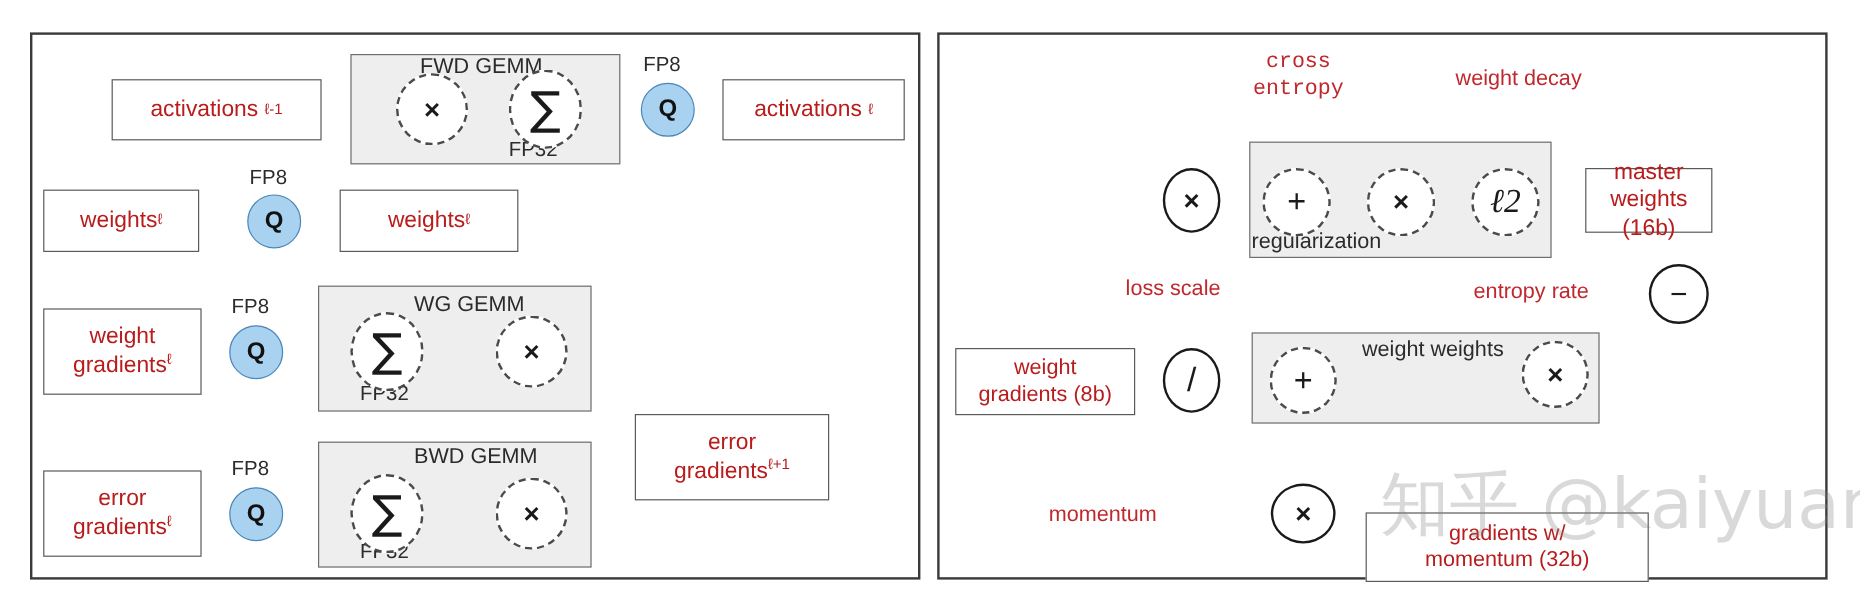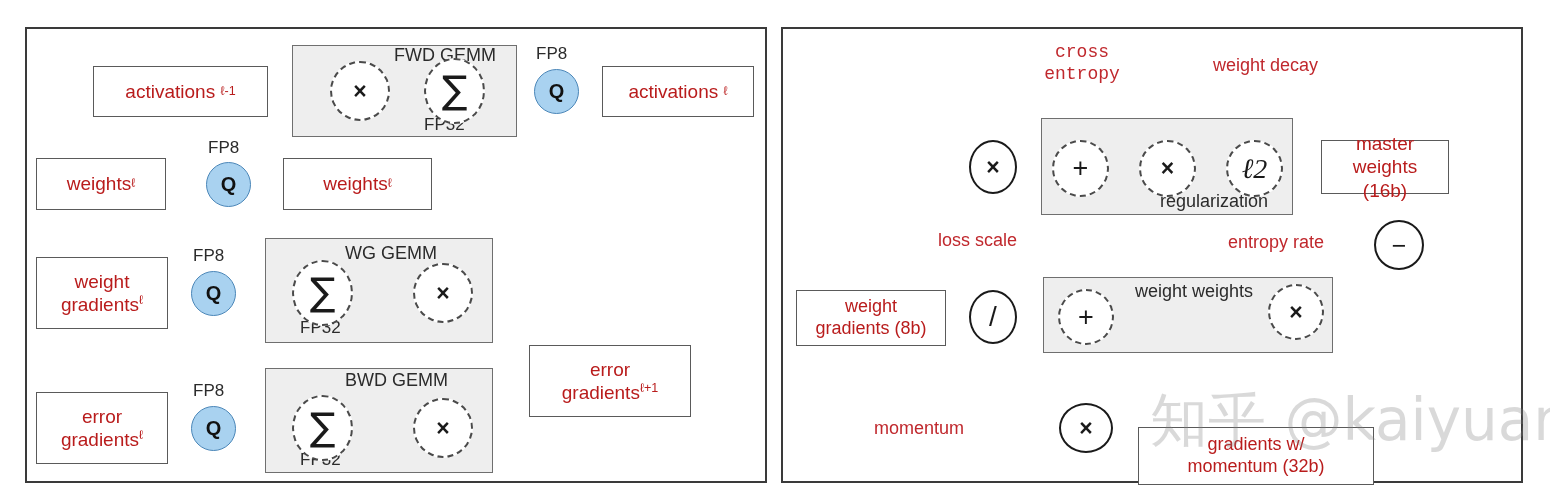--- a/index.html
+++ b/index.html
@@ -205,21 +205,21 @@
 
       <line x1="1000" y1="428" x2="1059" y2="428" marker-end="url(#arrS)"></line>
 
       <line x1="1138" y1="428" x2="1113" y2="428" marker-end="url(#arrS)"></line>
     </g>
   </svg>
 
   <div class="panel" style="left:25px; top:27px; width:742px; height:456px;"></div>
 
   <div class="group-box" style="left:292px; top:45px; width:225px; height:92px;"></div>
-  <div class="group-title" style="left:350px; top:45px;margin-left:44px;">FWD GEMM</div>
+  <div class="group-title" style="left:350px; top:45px;">FWD GEMM</div>
   <div class="fp-label" style="left:424px; top:115px;">FP32</div>
 
   <div class="group-box" style="left:265px; top:238px; width:228px; height:105px;"></div>
   <div class="group-title" style="left:345px; top:243px;">WG GEMM</div>
   <div class="fp-label" style="left:300px; top:318px;">FP32</div>
 
   <div class="group-box" style="left:265px; top:368px; width:228px; height:105px;"></div>
   <div class="group-title" style="left:345px; top:370px;">BWD GEMM</div>
   <div class="fp-label" style="left:300px; top:450px;">FP32</div>
 
@@ -291,26 +291,26 @@
   <div class="fp-label" style="left:193px; top:246px;">FP8</div>
 
   <div class="q-node" style="left:191px; top:406px; width:45px; height:45px;">
     <span>Q</span>
   </div>
   <div class="fp-label" style="left:193px; top:381px;">FP8</div>
 
   <div class="panel" style="left:781px; top:27px; width:742px; height:456px;"></div>
 
   <div class="group-box" style="left:1041px; top:118px; width:252px; height:97px;"></div>
-  <div class="group-title" style="left:1160px; top:191px;">regularization</div>
+  <div class="group-title" style="left:1043px; top:191px;">regularization</div>
 
   <div class="group-box" style="left:1043px; top:277px; width:290px; height:76px;"></div>
   <div class="group-title" style="left:1135px; top:281px;">weight weights</div>
 
-  <div class="node-box" style="left:1321px; top:140px; width:128px; height:54px; flex-direction:column;">
+  <div class="node-box" style="left:1321px; top:140px; width:106px; height:54px; flex-direction:column;">
     <span>master weights</span>
     <span>(16b)</span>
   </div>
 
   <div class="node-box small" style="left:796px; top:290px; width:150px; height:56px; flex-direction:column;">
     <span>weight</span>
     <span>gradients (8b)</span>
   </div>
 
   <div class="node-box small" style="left:1138px; top:396px; width:236px; height:58px; flex-direction:column;margin-top:31px;">

